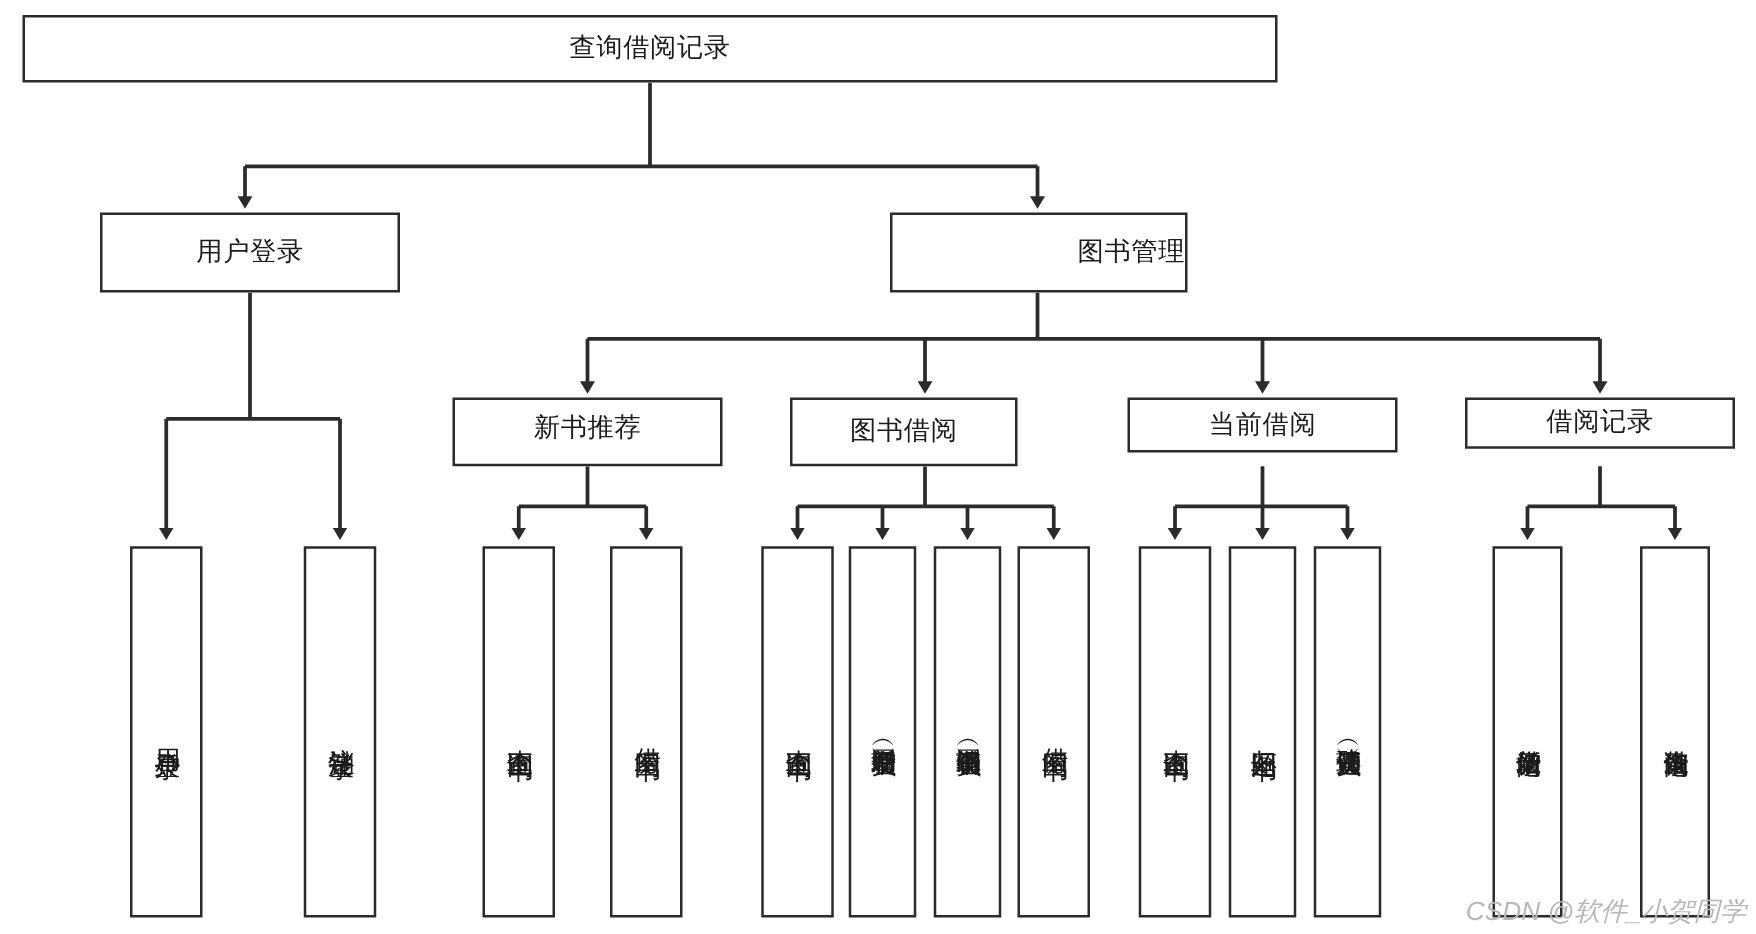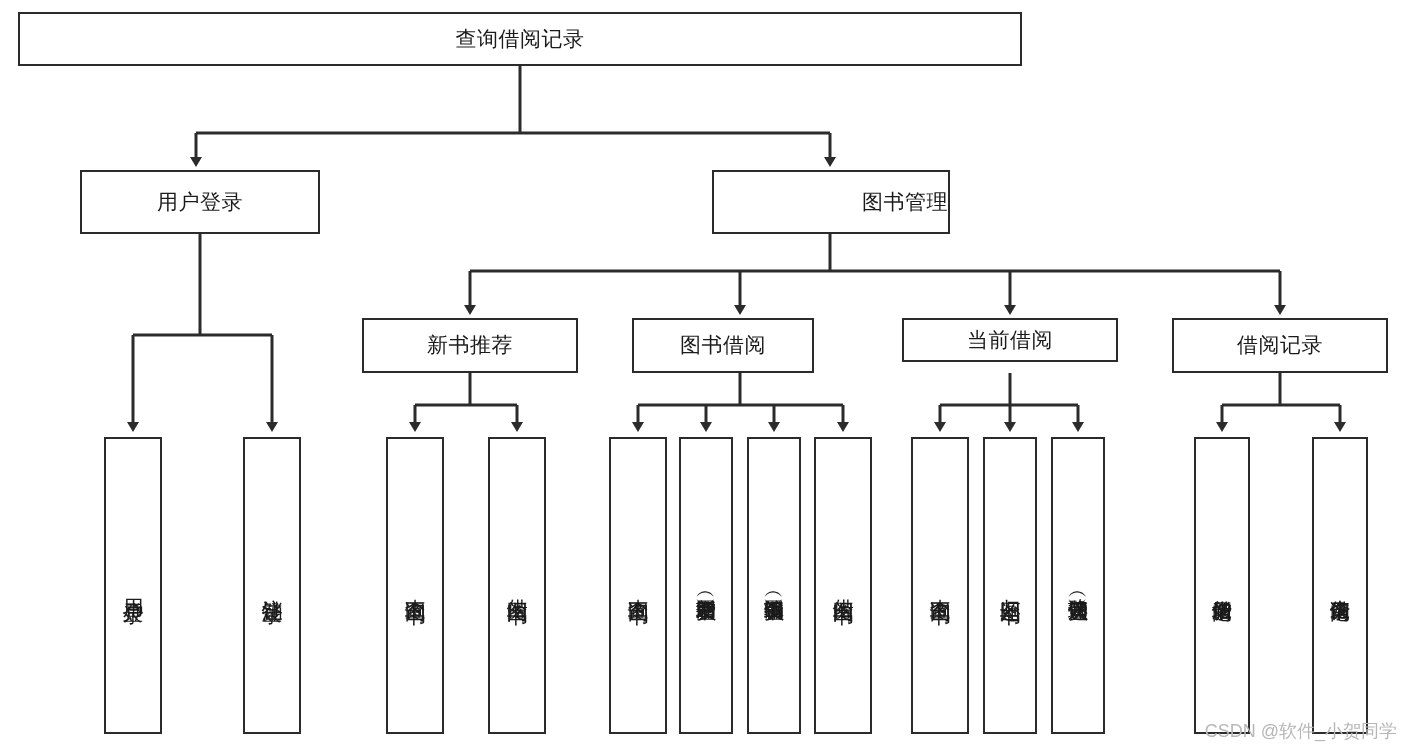--- a/index.html
+++ b/index.html
@@ -35,24 +35,25 @@
     text-orientation:upright;
     font-size:21px;
     line-height:1.25;
     letter-spacing:2px;
     white-space:nowrap;
   }
   .vert.tight .node-label{font-size:20px;letter-spacing:0.5px;}
   #watermark{
     position:absolute;
     right:8px;bottom:4px;
-    font-size:18px;
+    font-size:21px;
     color:#b7b7b7;
     white-space:nowrap;
     user-select:none;
+    font-style:italic;
   }
 </style>
 </head>
 <body>
 
 <div id="canvas">
 
   <svg id="diagram-svg" viewBox="0 0 1405 747" xmlns="http://www.w3.org/2000/svg">
     <defs>
       <marker id="arrow" markerWidth="10" markerHeight="12" refX="1" refY="6" orient="auto" markerUnits="userSpaceOnUse">
@@ -107,30 +108,30 @@
     <span class="node-label">查询借阅记录</span>
   </div>
 
   <div class="node-box horiz" style="left:80px;top:170px;width:240px;height:64px;">
     <span class="node-label">用户登录</span>
   </div>
   <div class="node-box horiz" style="left:712px;top:170px;width:238px;height:64px;justify-content:flex-end;">
     <span class="node-label">图书管理</span>
   </div>
 
-  <div class="node-box horiz" style="left:362px;top:318px;width:216px;height:55px;">
+  <div class="node-box horiz" style="left:362px;top:318px;width:216px;height:55px;font-family:Liberation Mono, monospace;">
     <span class="node-label">新书推荐</span>
   </div>
   <div class="node-box horiz" style="left:632px;top:318px;width:182px;height:55px;align-items:center;">
     <span class="node-label">图书借阅</span>
   </div>
   <div class="node-box horiz" style="left:902px;top:318px;width:216px;height:44px;">
     <span class="node-label">当前借阅</span>
   </div>
-  <div class="node-box horiz" style="left:1172px;top:318px;width:216px;height:55px;">
+  <div class="node-box horiz" style="left:1172px;top:318px;width:216px;height:41px;">
     <span class="node-label">借阅记录</span>
   </div>
 
   <div class="node-box vert" style="left:104px;top:437px;width:58px;height:297px;">
     <span class="node-label">用户登录</span>
   </div>
   <div class="node-box vert" style="left:243px;top:437px;width:58px;height:297px;">
     <span class="node-label">注销登录</span>
   </div>
 

